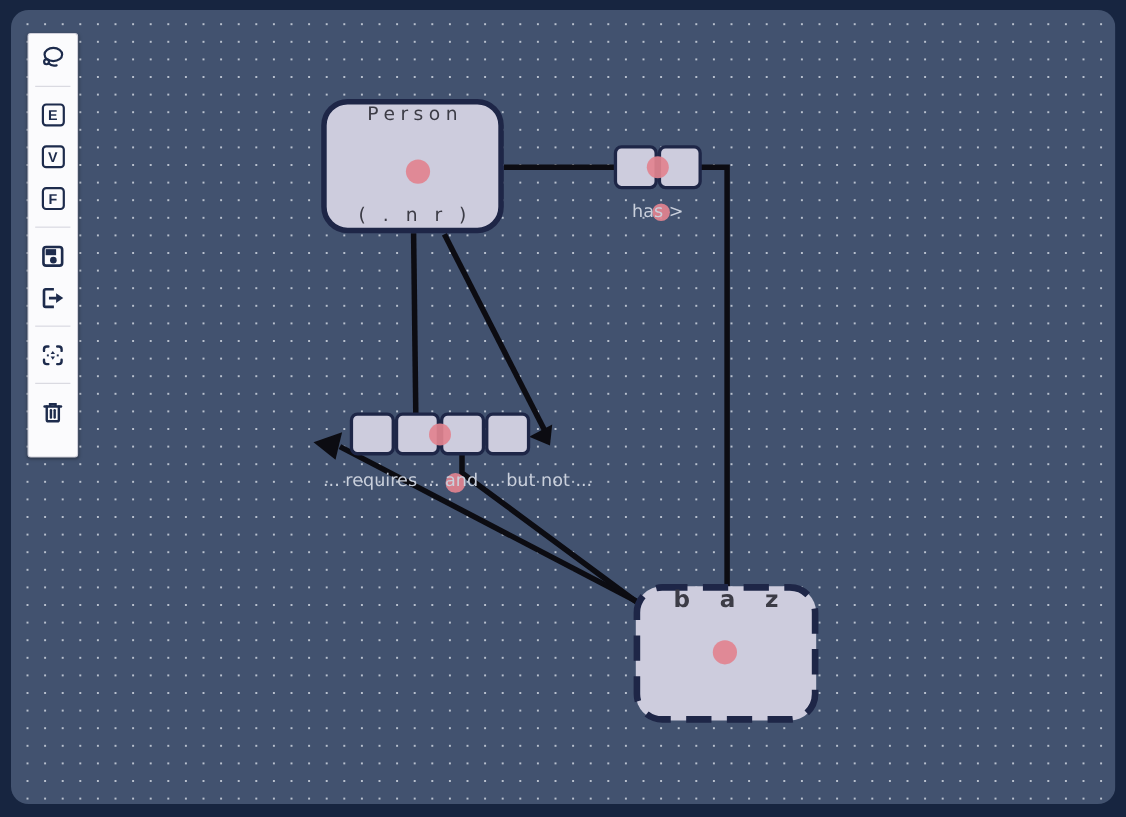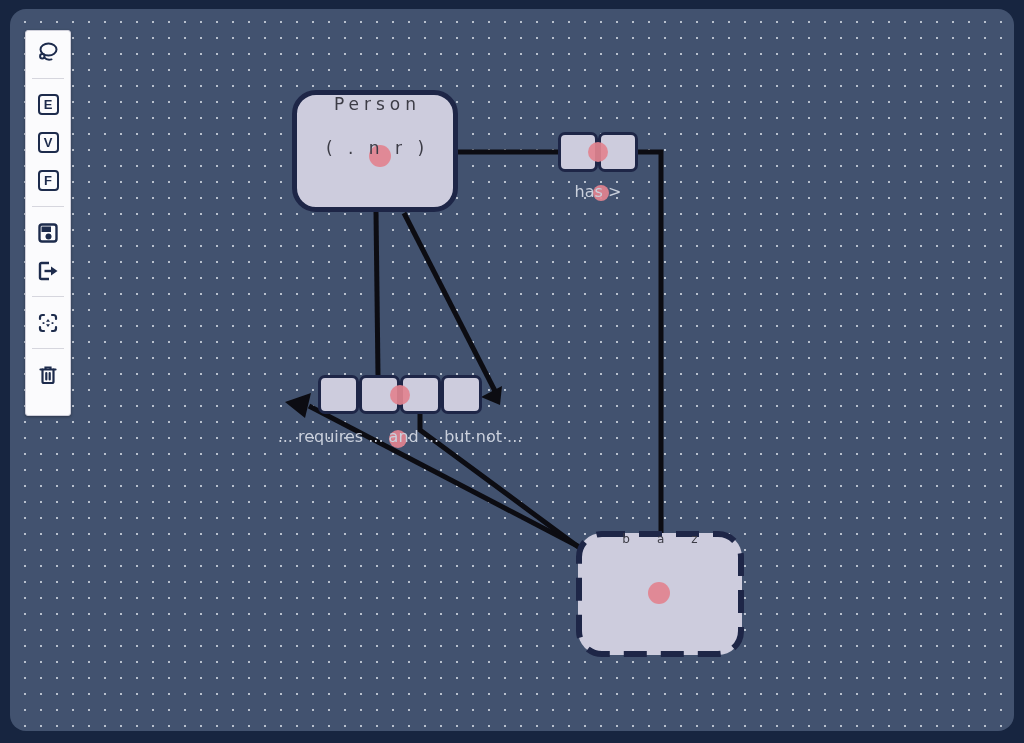--- a/index.html
+++ b/index.html
@@ -18,31 +18,31 @@
     border-radius:16px; overflow:hidden;
   }
   svg.wires { position:absolute; left:0; top:0; z-index:1; }
   .wire { stroke:#0C0C12; stroke-width:5; fill:none; }
   .arrow { fill:#0C0C12; }
 
   
   .node { position:absolute; background:#CDCCDD; z-index:2; }
   .entity {
     width:166px; height:122px; border:5px solid #1E2647; border-radius:24px;
-    display:flex; flex-direction:column; align-items:center; justify-content:flex-start;gap:24px;
+    display:flex; flex-direction:column; align-items:center; justify-content:space-between;
   }
   .entity .ename, .entity .eref {
     position:relative; z-index:3; color:#3C3C46; font-size:17px;
     letter-spacing:5px; text-indent:5px; line-height:1.15; text-align:center;
   }
   #person { left:282px; top:81px; }
   #baz { left:568px; top:524px; width:164px; height:122px; border:none;
          border-radius:24px; }
   #baz svg.dash { position:absolute; left:-3px; top:-3px; z-index:2; }
-  #baz .ename { letter-spacing:27px; text-indent:27px; font-size:12px; }
+  #baz .ename { letter-spacing:27px; text-indent:27px; font-size:21px;font-weight:bold; }
 
   .rolebox {
     position:absolute; background:#CDCCDD; border:3px solid #1E2647;
     border-radius:7px; z-index:2;
   }
   .pink {
     position:absolute; border-radius:50%; background:#E2838F; opacity:.92; z-index:3;
   }
   .reading {
     position:absolute; z-index:4; color:#CAD0DC; font-size:16px;
@@ -99,21 +99,21 @@
   <div class="reading" style="left:538px;top:173px;width:100px;text-align:center;">
     <div class="pink" style="width:16px;height:16px;left:45px;top:3px;"></div>
     <span>has &gt;</span>
   </div>
 
   <div class="rolebox" style="left:308px;top:366px;width:41px;height:39px;"></div>
   <div class="rolebox" style="left:349px;top:366px;width:41px;height:39px;"></div>
   <div class="rolebox" style="left:390px;top:366px;width:41px;height:39px;"></div>
   <div class="rolebox" style="left:431px;top:366px;width:41px;height:39px;"></div>
   <div class="pink node-dot" style="width:20px;height:20px;left:380px;top:376px;"></div>
-  <div class="reading" style="left:255px;top:418px;width:270px;">
+  <div class="reading" style="left:271px;top:418px;width:270px;">
     <div class="pink" style="width:18px;height:18px;left:124px;top:3px;"></div>
     <span>... requires ... and ... but not ...</span>
   </div>
 
   <div class="node entity" id="baz">
     <svg class="dash" width="170" height="128" viewBox="0 0 170 128">
       <rect x="4" y="4" width="162" height="120" rx="23" fill="none" stroke="#1E2647" stroke-width="6" stroke-dasharray="23 14"></rect>
     </svg>
     <div class="pink" style="width:22px;height:22px;left:70px;top:49px;"></div>
     <div class="ename">baz</div>

